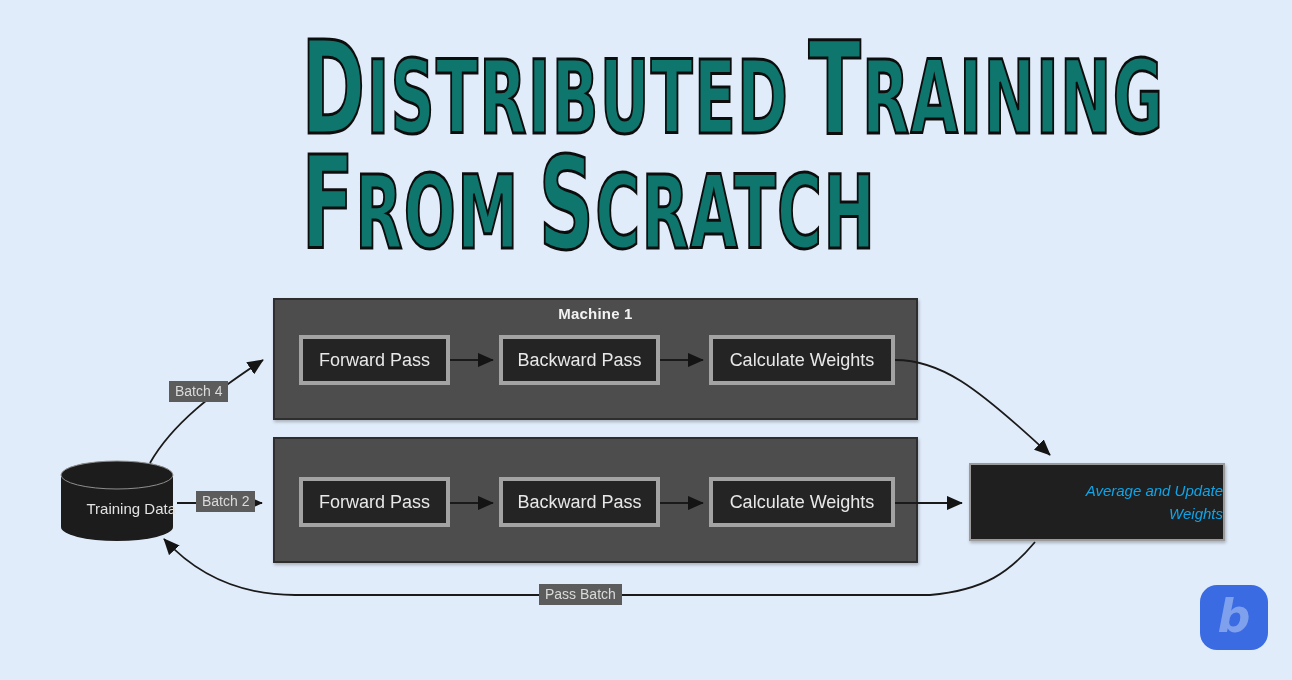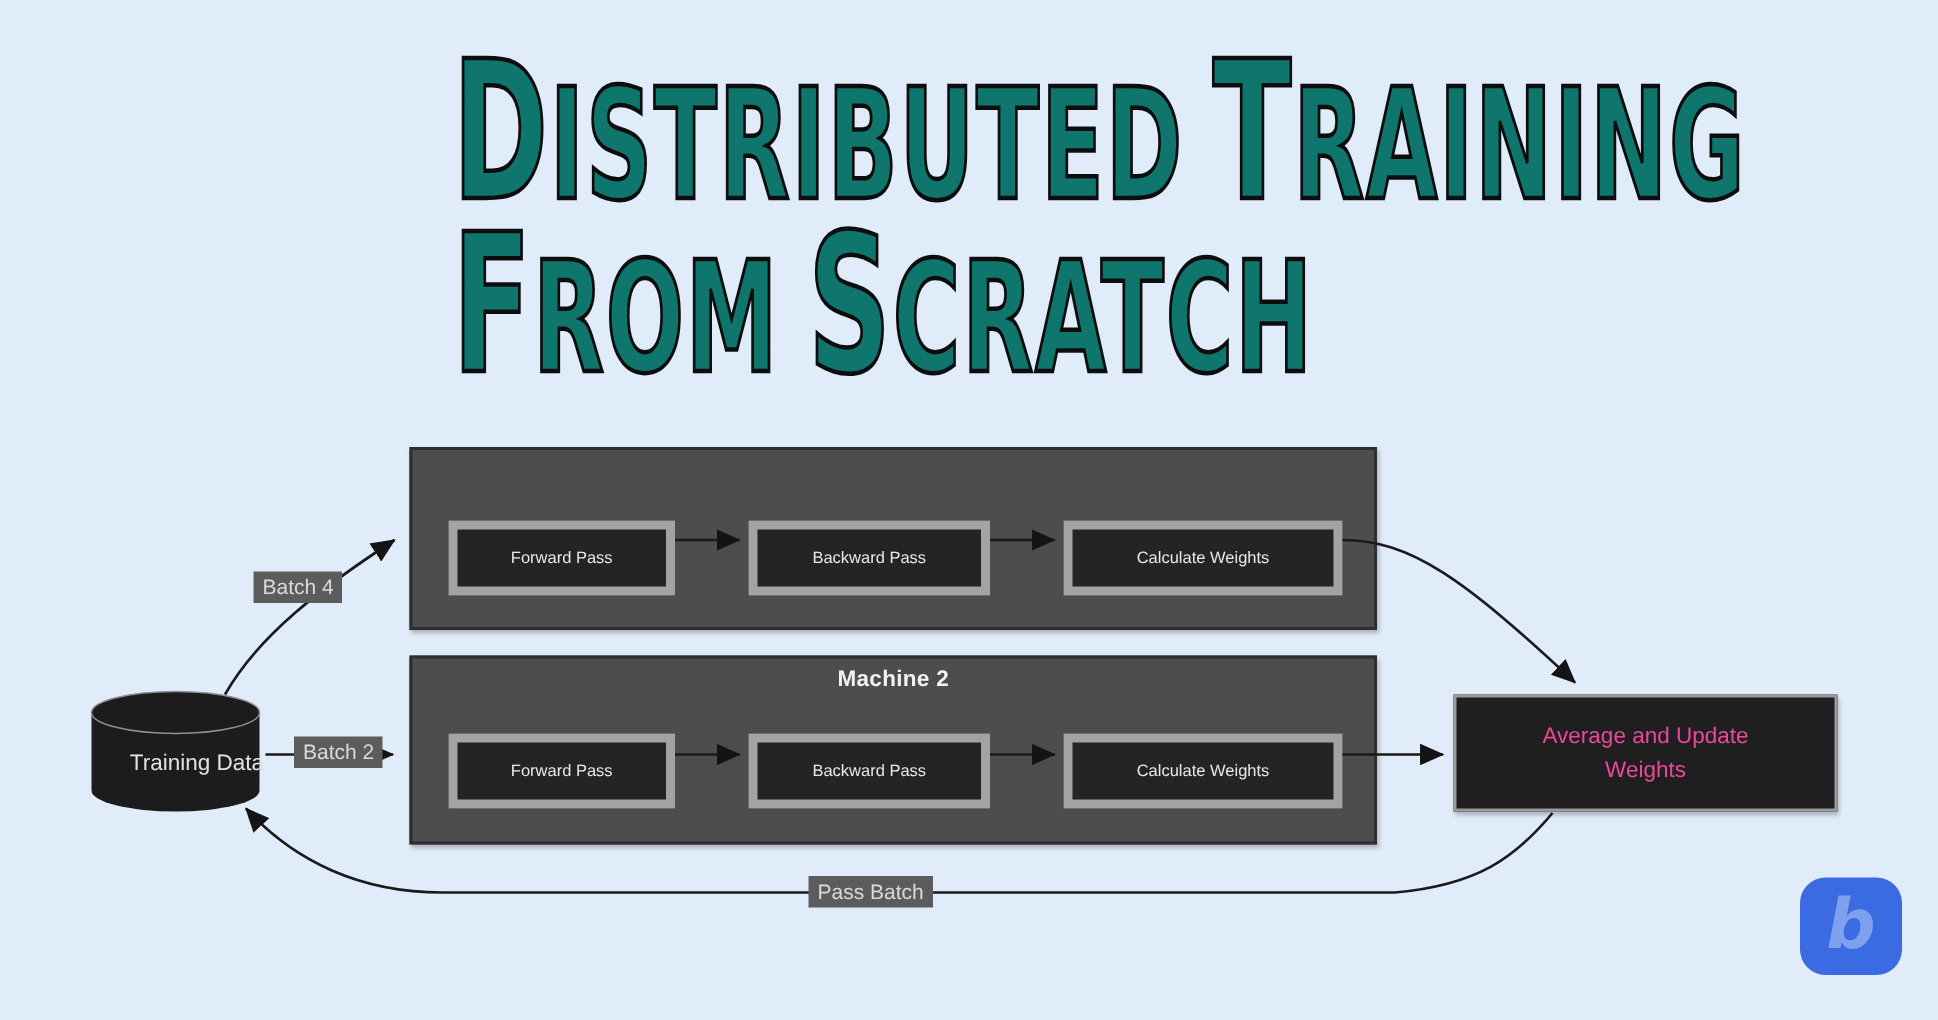--- a/index.html
+++ b/index.html
@@ -50,50 +50,50 @@
     text-align: center;
     color: #f2f2f2;
     font-size: 15px;
     font-weight: bold;
     letter-spacing: 0.2px;
   }
   .step-box {
     position: absolute;
     height: 50px;
     background: #242424;
-    border: 6px solid #a3a3a3;
+    border: 4px solid #a3a3a3;
     color: #e8e8e8;
-    font-size: 11px;
+    font-size: 18px;
     display: flex;
     align-items: center;
     justify-content: center;
     white-space: nowrap;
-    margin-top: 12px;
   }
   #machine-1 .step-box { top: 35px; }
   #machine-2 .step-box { top: 38px; }
   .step-1 { left: 24px;  width: 151px; }
   .step-2 { left: 224px; width: 161px; text-align: center; }
   .step-3 { left: 434px; width: 186px; }
 
   .agg-box {
     position: absolute;
     left: 969px; top: 463px;
     width: 256px; height: 78px;
     background: #1f1f1f;
     border: 2px solid #9a9a9a;
-    color: #ec4899;
+    color: #0ea5e9;
     font-size: 15px;
     line-height: 1.55;
     display: flex;
     flex-direction: column;
-    align-items: center;
+    align-items: flex-end;
     justify-content: center;
     text-align: center;
     box-shadow: 1px 2px 3px rgba(0,0,0,0.25);
+    font-style: italic;
   }
 
   .cylinder-svg { position: absolute; left: 58px; top: 458px; }
   .cylinder-label {
     position: absolute;
     left: 58px; top: 500px;
     width: 118px;
     text-align: right;
     color: #e2e2e2;
     font-size: 15px;
@@ -142,27 +142,27 @@
 </style>
 </head>
 <body>
 
 <div class="title-wrap">
   <div class="title-line"><span class="word"><span>D</span><span class="cap-rest">ISTRIBUTED</span></span><span class="word"><span>T</span><span class="cap-rest">RAINING</span></span></div>
   <div class="title-line"><span class="word"><span>F</span><span class="cap-rest">ROM</span></span><span class="word"><span>S</span><span class="cap-rest">CRATCH</span></span></div>
 </div>
 
 <div class="machine-box" id="machine-1">
+  <div class="machine-title">Machine 1</div>
   <div class="step-box step-1">Forward Pass</div>
   <div class="step-box step-2">Backward Pass</div>
   <div class="step-box step-3">Calculate Weights</div>
 </div>
 
 <div class="machine-box" id="machine-2">
-  <div class="machine-title">Machine 2</div>
   <div class="step-box step-1">Forward Pass</div>
   <div class="step-box step-2">Backward Pass</div>
   <div class="step-box step-3">Calculate Weights</div>
 </div>
 
 <svg class="cylinder-svg" width="118" height="88" viewBox="0 0 118 88">
   <path d="M 3,17 v 52 a 56 14 0 0 0 112 0 v -52 z" fill="#1c1c1c"></path>
   <ellipse cx="59" cy="17" rx="56" ry="14" fill="#1c1c1c" stroke="#8f8f8f" stroke-width="1"></ellipse>
 </svg>
 <div class="cylinder-label">Training Data</div>

